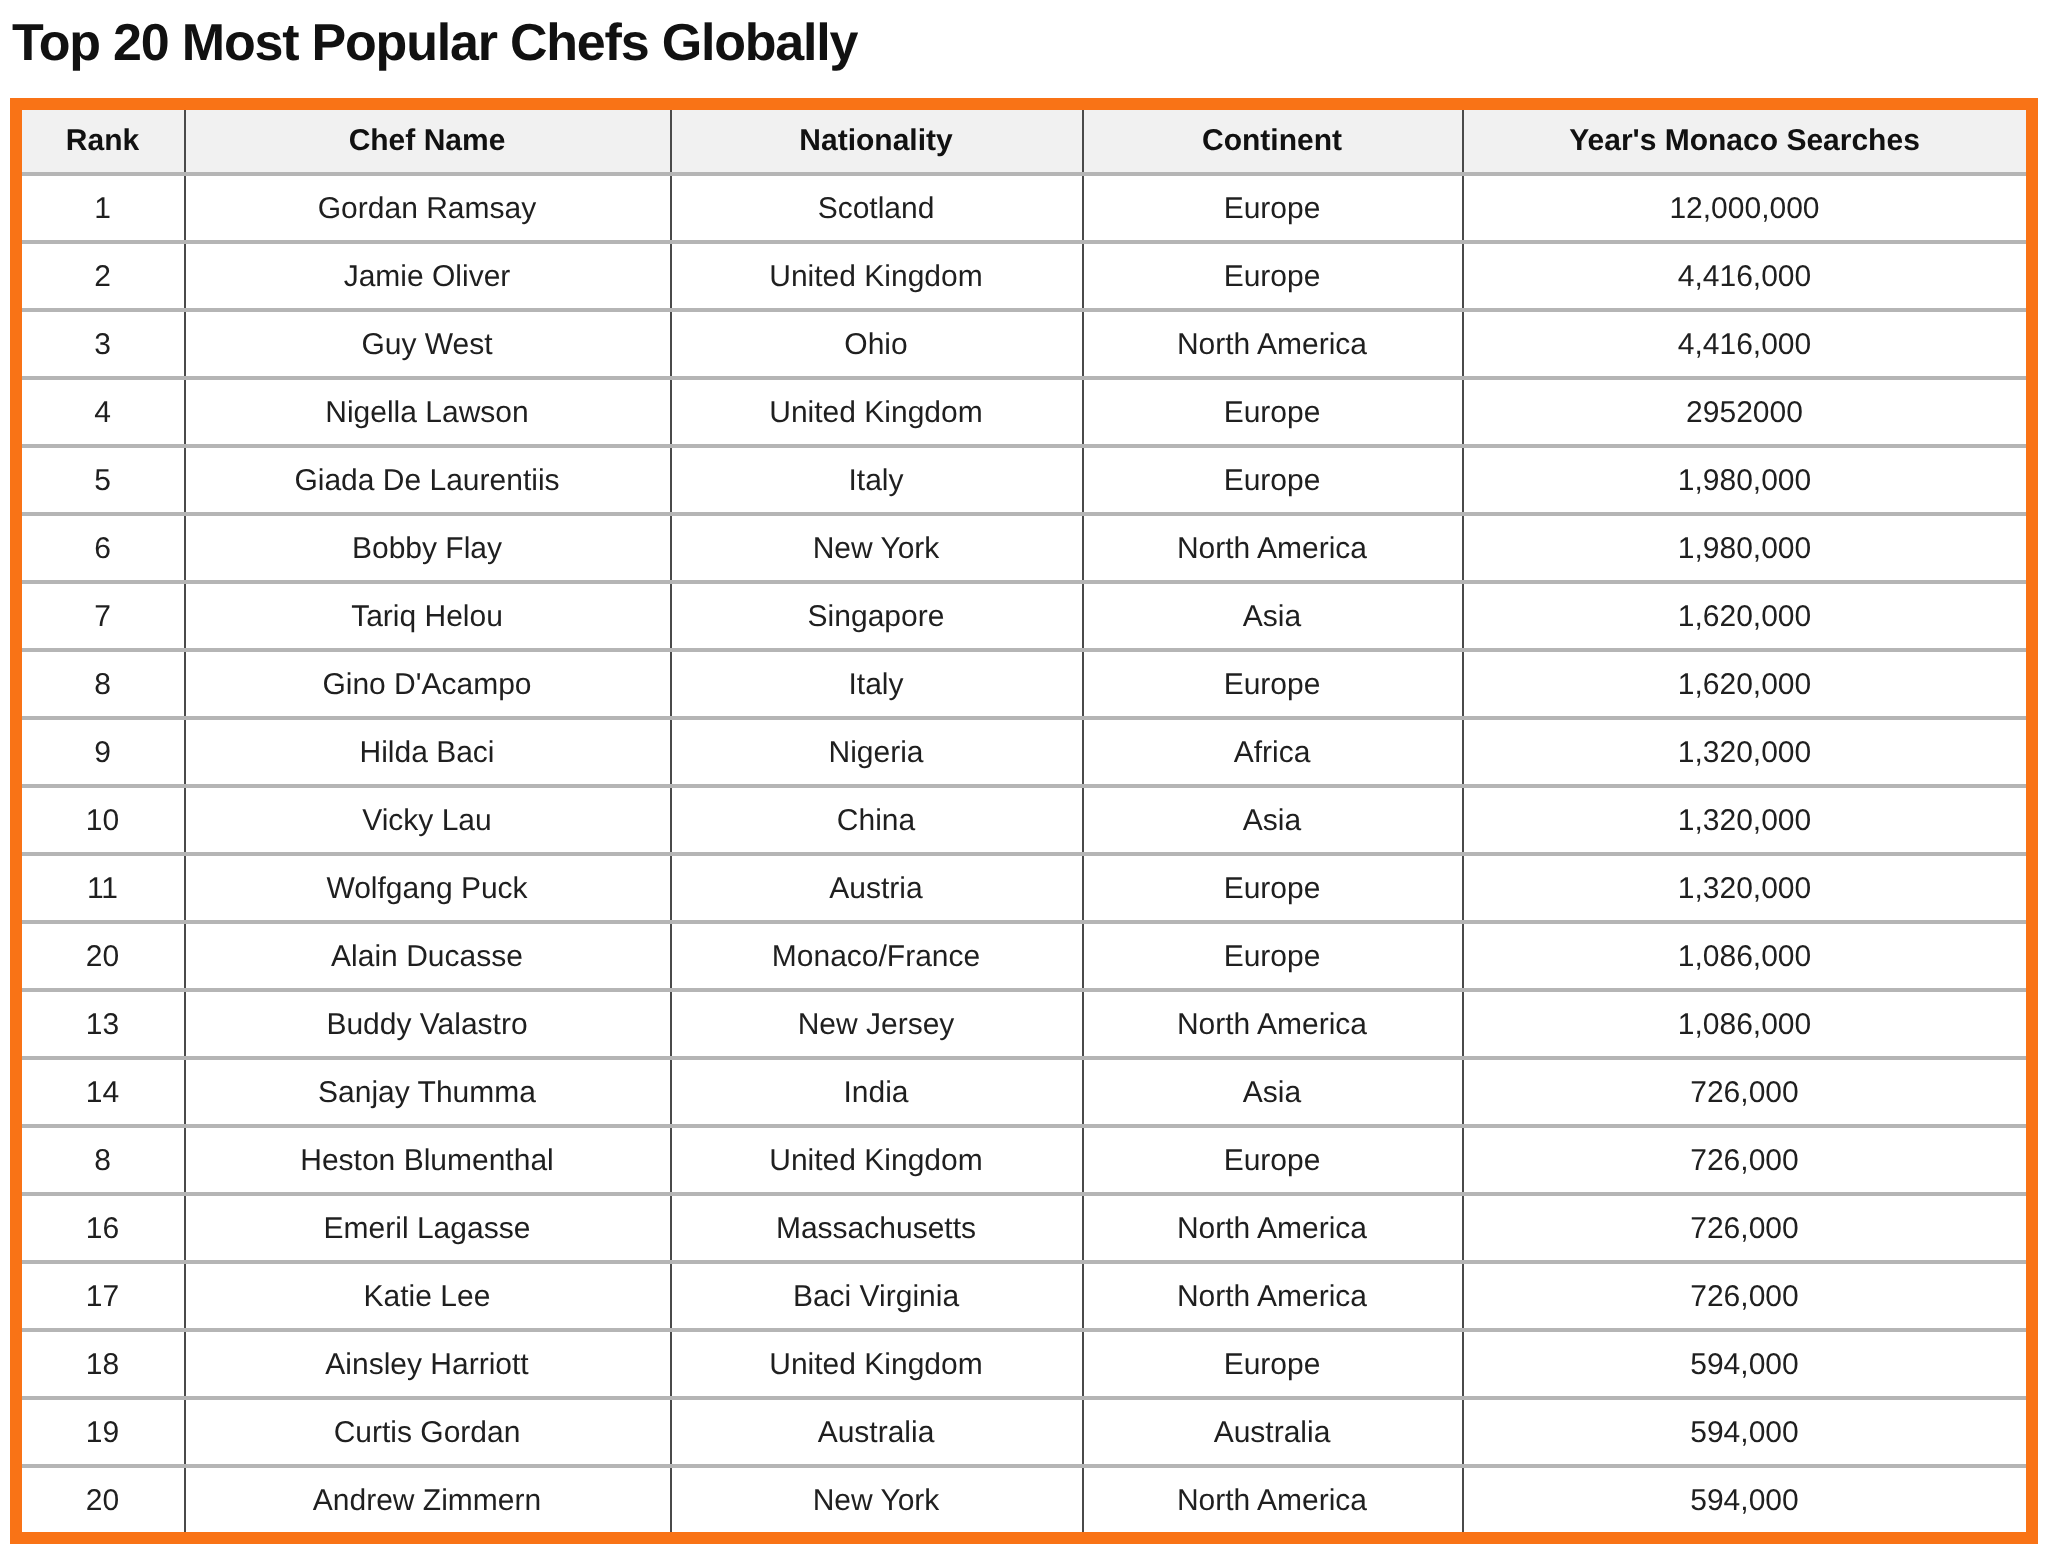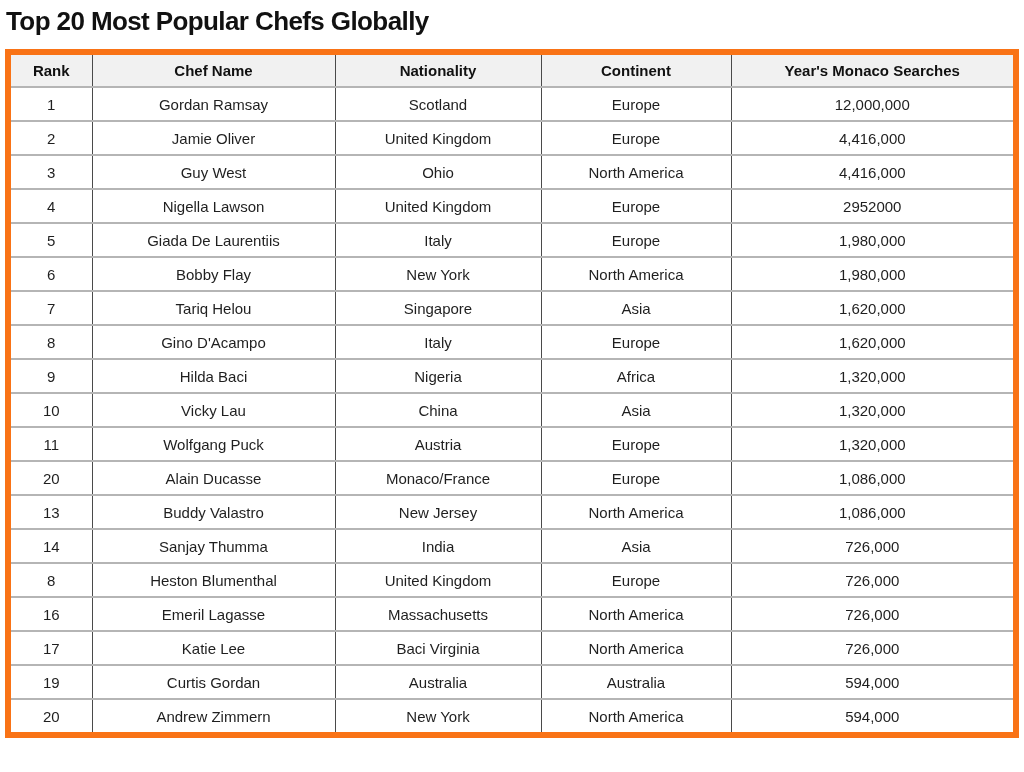--- a/index.html
+++ b/index.html
@@ -197,20 +197,27 @@
           <td>726,000</td>
         </tr>
         <tr>
           <td>17</td>
           <td>Katie Lee</td>
           <td>Baci Virginia</td>
           <td>North America</td>
           <td>726,000</td>
         </tr>
         <tr>
+          <td>18</td>
+          <td>Ainsley Harriott</td>
+          <td>United Kingdom</td>
+          <td>Europe</td>
+          <td>594,000</td>
+        </tr>
+        <tr>
           <td>19</td>
           <td>Curtis Gordan</td>
           <td>Australia</td>
           <td>Australia</td>
           <td>594,000</td>
         </tr>
         <tr>
           <td>20</td>
           <td>Andrew Zimmern</td>
           <td>New York</td>

